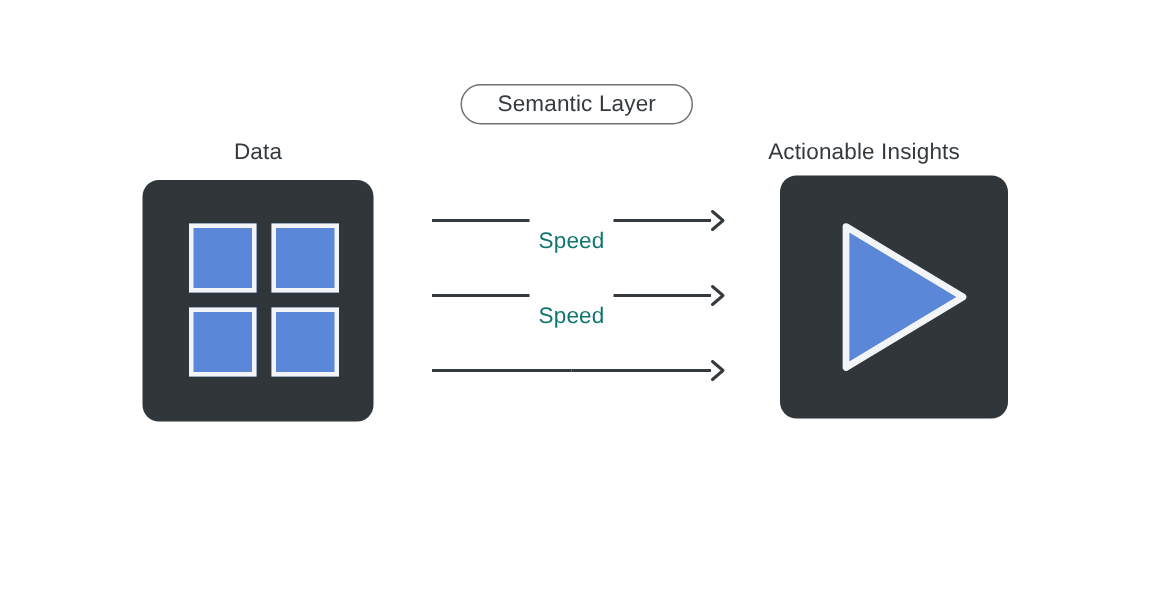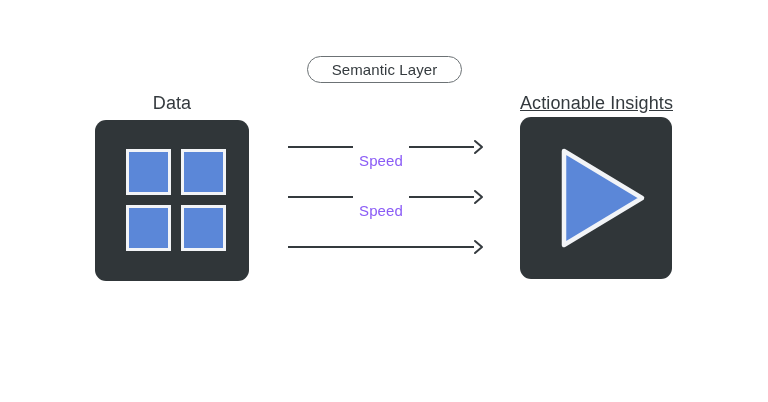--- a/index.html
+++ b/index.html
@@ -40,37 +40,36 @@
     font-size: 15px;
     color: #343a3e;
     letter-spacing: 0.1px;
     line-height: 1;
     white-space: nowrap;
   }
 
   
   .caption {
     position: absolute;
-    font-size: 18px;
+    font-size: 15px;
     color: #343a3e;
     letter-spacing: 0.1px;
     white-space: nowrap;
     text-align: center;
     line-height: 1;
   }
   .caption-data {
     left: 95px;
     top: 94px;
     width: 154px;
   }
   .caption-insights {
-    left: 520px;
+    left: 500px;
     top: 94px;
     width: 152px;
-    text-decoration: underline;
   }
 
   
   .block {
     position: absolute;
     background: #303639;
     border-radius: 11px;
   }
   .block-data {
     left: 95px;
@@ -135,21 +134,21 @@
   .arrow-row.r2 { top: 108px; }
 
   .seg {
     height: 2px;
     background: #343a3e;
     flex: 1 1 auto;
     min-width: 6px;
   }
   .arrow-label {
     font-size: 15px;
-    color: #8b5cf6;
+    color: #0f766e;
     letter-spacing: 0.1px;
     white-space: nowrap;
     line-height: 1;
     padding: 0 6px;
     flex: 0 0 auto;
     margin-top: 27px;
   }
   .head {
     flex: 0 0 auto;
     width: 11px;

